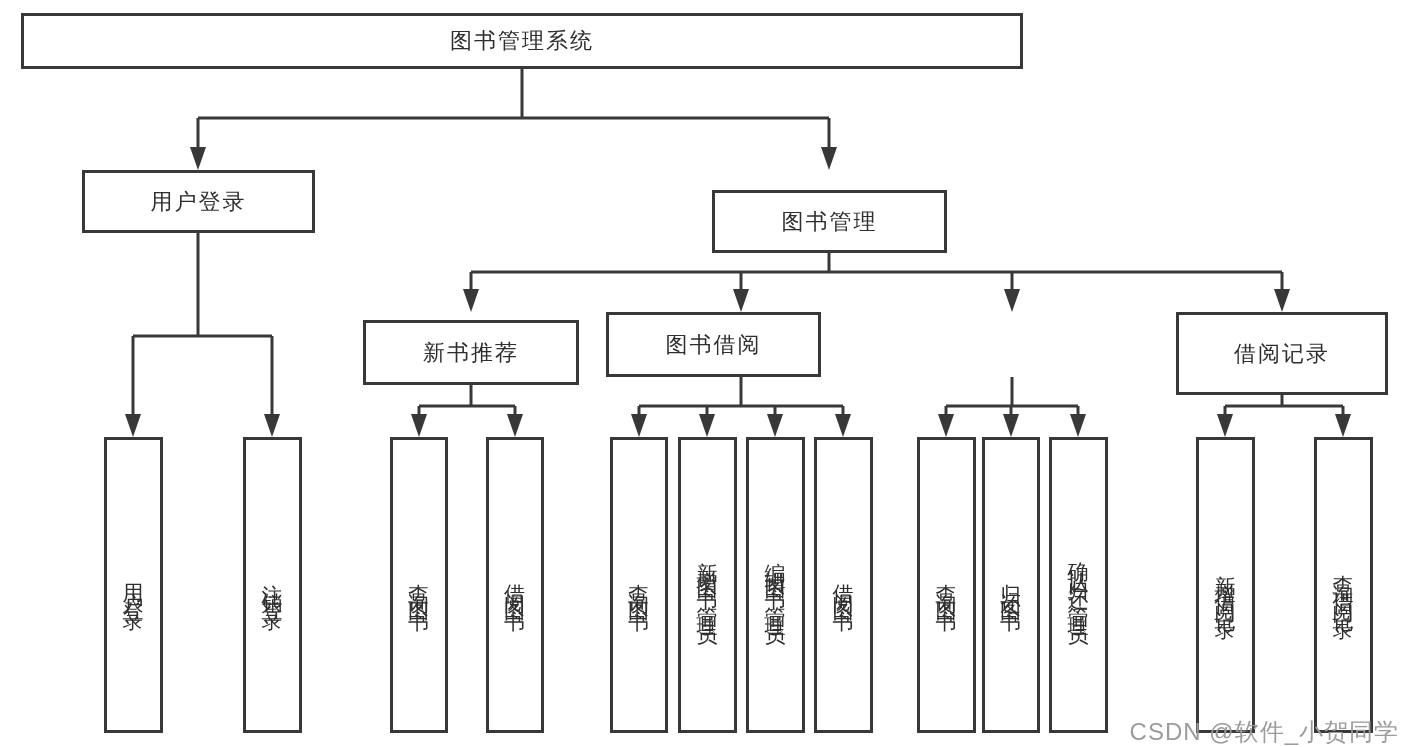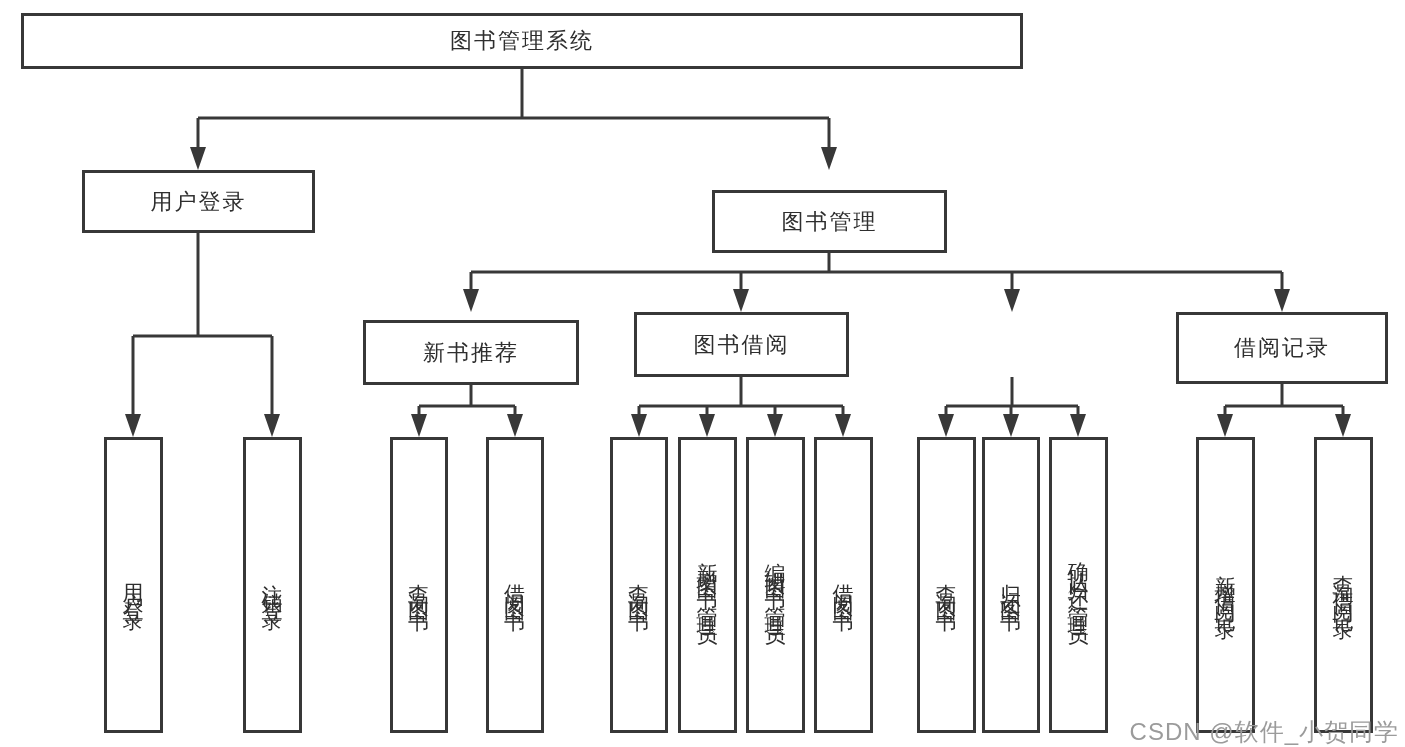--- a/index.html
+++ b/index.html
@@ -118,22 +118,22 @@
       <polygon points="1335,414 1351,414 1343,437"></polygon>
     </g>
   </svg>
 
   <div class="node" style="left:21px; top:13px; width:1002px; height:56px;">图书管理系统</div>
 
   <div class="node" style="left:82px; top:170px; width:233px; height:63px;">用户登录</div>
   <div class="node" style="left:712px; top:170px; width:235px; height:63px;margin-top:20px;">图书管理</div>
 
   <div class="node" style="left:363px; top:320px; width:216px; height:65px;">新书推荐</div>
-  <div class="node" style="left:634px; top:312px; width:215px; height:65px;">图书借阅</div>
-  <div class="node" style="left:1176px; top:312px; width:212px; height:72px;">借阅记录</div>
+  <div class="node" style="left:606px; top:312px; width:215px; height:65px;">图书借阅</div>
+  <div class="node" style="left:1176px; top:312px; width:212px; height:83px;">借阅记录</div>
 
   <div class="node leaf" style="left:104px; top:437px; width:59px; height:296px;">
     <span class="vtext">用户登录</span>
   </div>
   <div class="node leaf" style="left:243px; top:437px; width:59px; height:296px;">
     <span class="vtext">注销登录</span>
   </div>
 
   <div class="node leaf" style="left:390px; top:437px; width:58px; height:296px;">
     <span class="vtext">查询图书</span>

